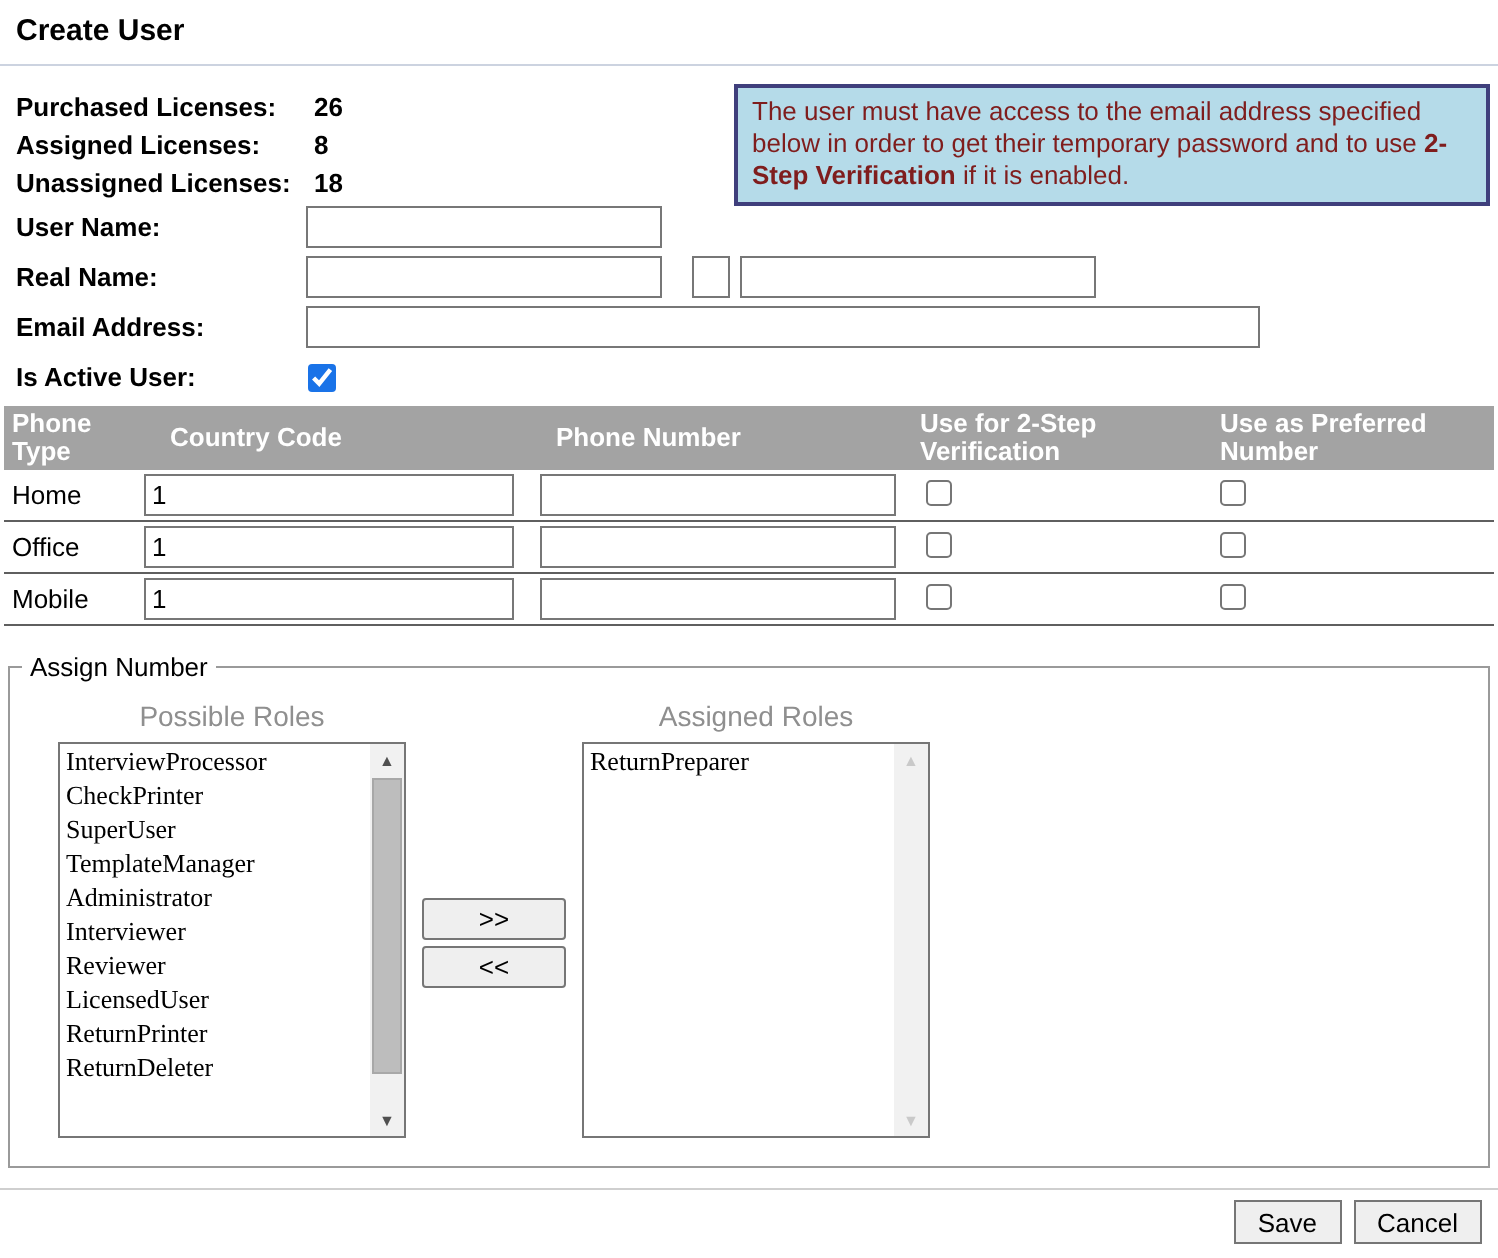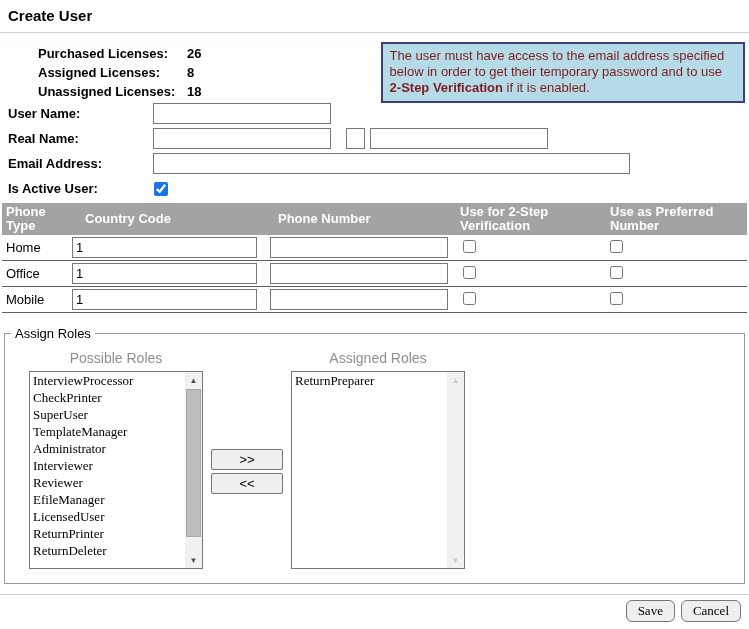--- a/index.html
+++ b/index.html
@@ -11,21 +11,21 @@
     overflow:hidden;
   }
   .page { width:749px; height:629px; position:relative; }
 
   
   .page-title { font-size:15px; font-weight:bold; padding:7px 0 0 8px; }
   .title-rule { border:0; border-top:1px solid #ccd3e0; margin-top:8px; }
 
   
   .top-row { display:flex; align-items:flex-start; padding:9px 4px 0 8px; }
-  .licenses { width:356px; padding-top:2px;margin-left:30px; }
+  .licenses { width:356px; padding-top:2px; }
   .license-row { display:flex; font-weight:bold; line-height:19px; }
   .license-row .lic-label { width:149px; }
   .notice {
     width:378px; margin-left:auto;
     background:#b5dbe9; border:2px solid #3f3f7c; color:#7f1d1d;
     padding:4px 7px 5px 7px; line-height:16px; font-size:13px;
   }
   .notice b { font-weight:bold; }
 
   
@@ -111,22 +111,22 @@
     font-family:"Liberation Sans", sans-serif;
     background:#efefef; border:1px solid #767676; border-radius:2px;
     cursor:pointer; line-height:17px;
   }
 
   
   .footer-rule { border:0; border-top:1px solid #cfcfcf; margin-top:10px; }
   .footer { display:flex; justify-content:flex-end; gap:6px; padding:5px 8px 0 0; }
   .action-btn {
     height:22px; padding:0 11px; font-size:13px;
-    font-family:Liberation Serif, serif;
-    background:#efefef; border:1px solid #767676; border-radius:6px;
+    font-family:Liberation Sans, sans-serif;
+    background:#efefef; border:1px solid #767676; border-radius:0;
     cursor:pointer;
   }
 </style>
 </head>
 <body>
 
 <div class="page">
 
   <div class="page-title">Create User</div>
   <hr class="title-rule">
@@ -197,35 +197,34 @@
     <div class="pt-row">
       <div class="type-cell">Mobile</div>
       <div><input type="text" class="in-cc" value="1" style=""></div>
       <div><input type="text" class="in-pn" value="" style=""></div>
       <div><input type="checkbox" class="cb-2s" style=""></div>
       <div><input type="checkbox" class="cb-pref" style=""></div>
     </div>
   </div>
 
   <fieldset class="roles-fieldset">
-    <legend>Assign Roles</legend>
+    <legend>Assign Number</legend>
     <div class="roles-body">
 
       <div class="roles-col">
         <div class="roles-col-label">Possible Roles</div>
         <div class="listbox">
           <div class="items">
             <div class="list-item">InterviewProcessor</div>
             <div class="list-item">CheckPrinter</div>
             <div class="list-item">SuperUser</div>
             <div class="list-item">TemplateManager</div>
             <div class="list-item">Administrator</div>
             <div class="list-item">Interviewer</div>
             <div class="list-item">Reviewer</div>
-            <div class="list-item">EfileManager</div>
             <div class="list-item">LicensedUser</div>
             <div class="list-item">ReturnPrinter</div>
             <div class="list-item">ReturnDeleter</div>
           </div>
           <div class="scrollbar">
             <div class="scroll-arrow up">▲</div>
             <div class="scroll-thumb"></div>
             <div class="scroll-arrow down">▼</div>
           </div>
         </div>

